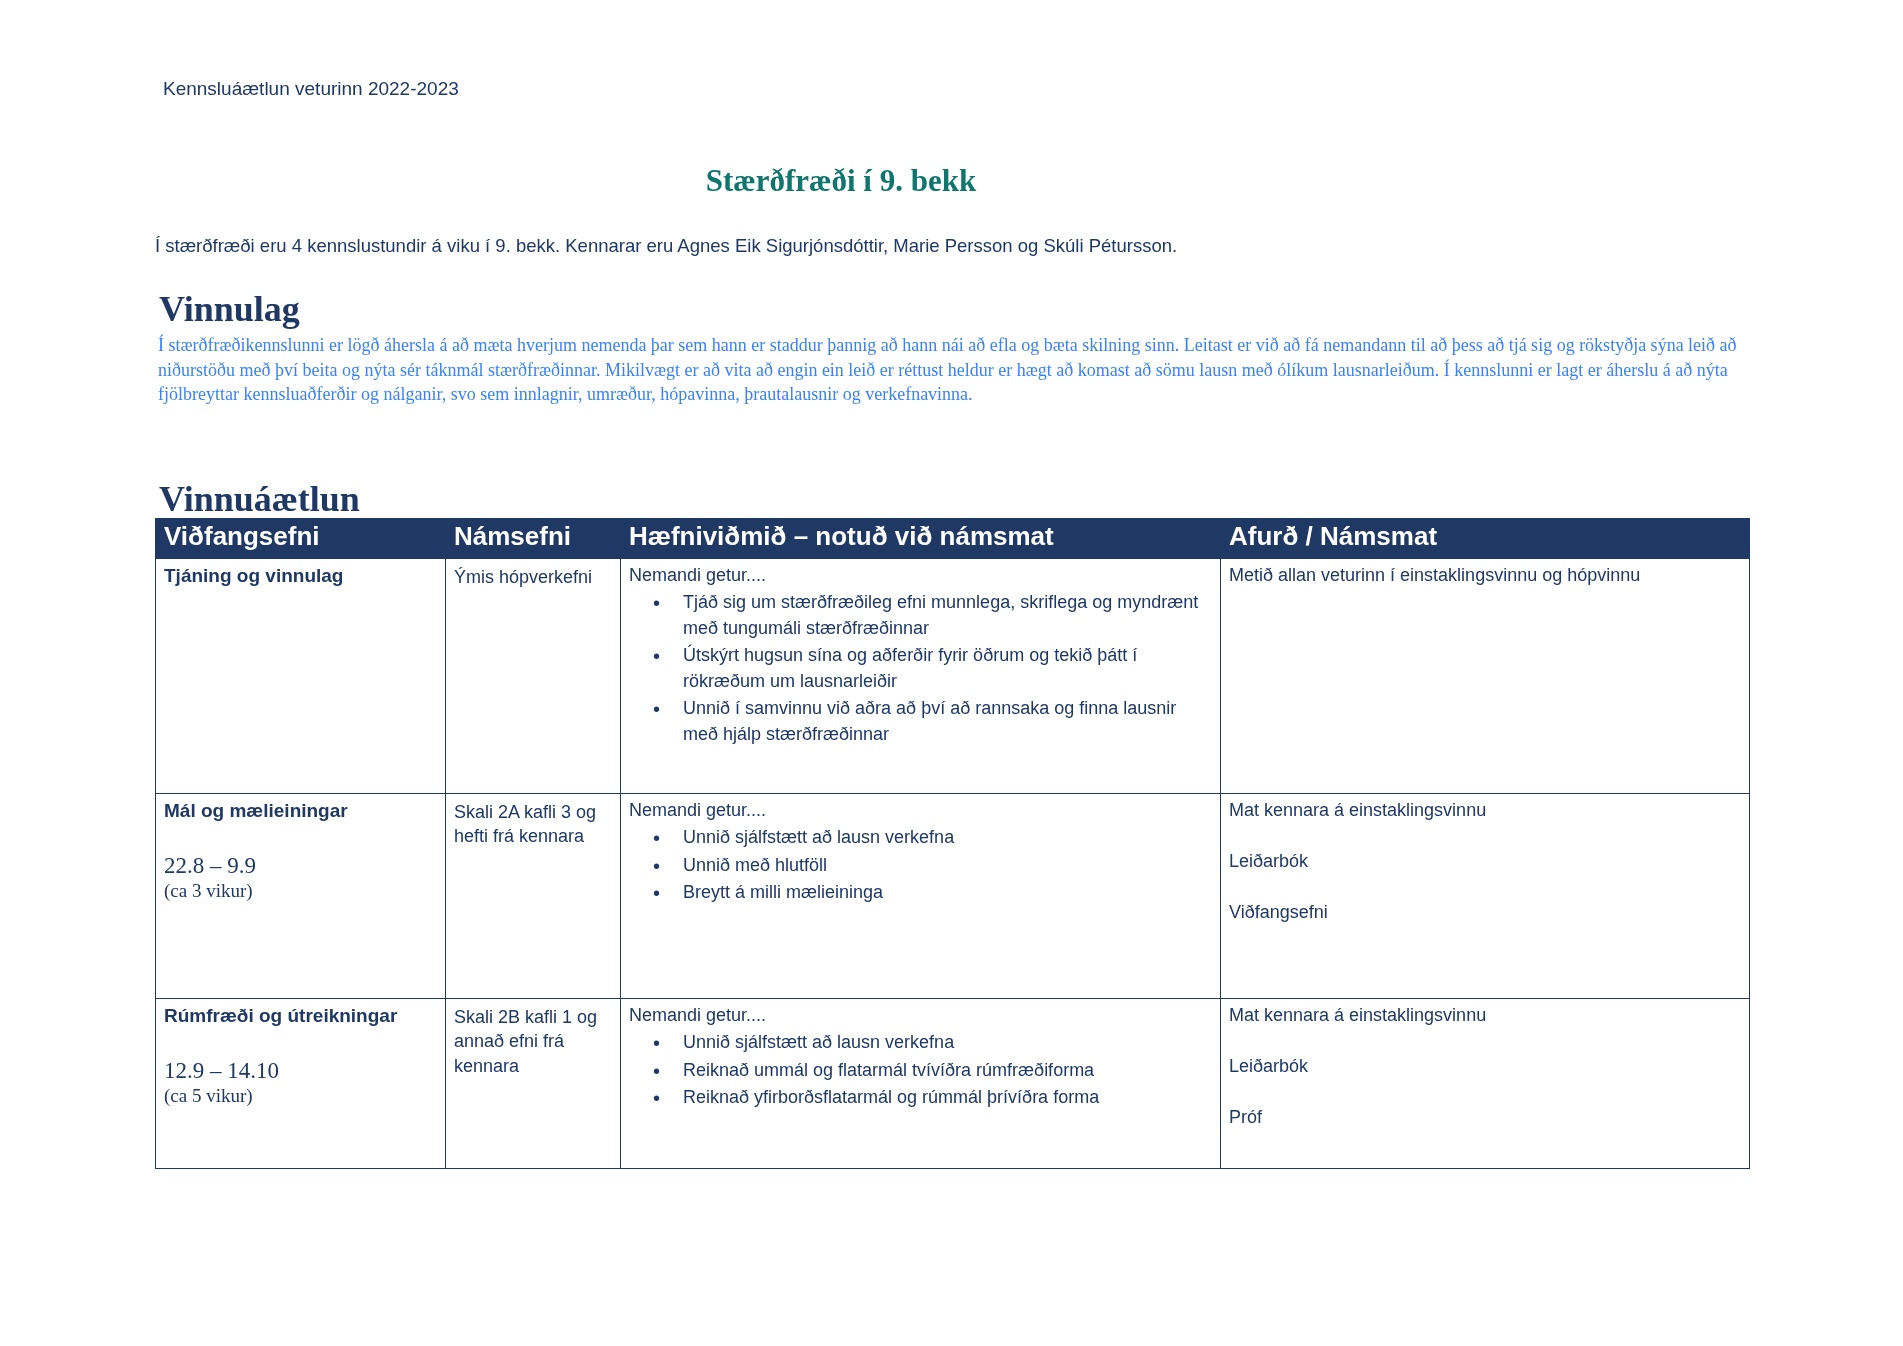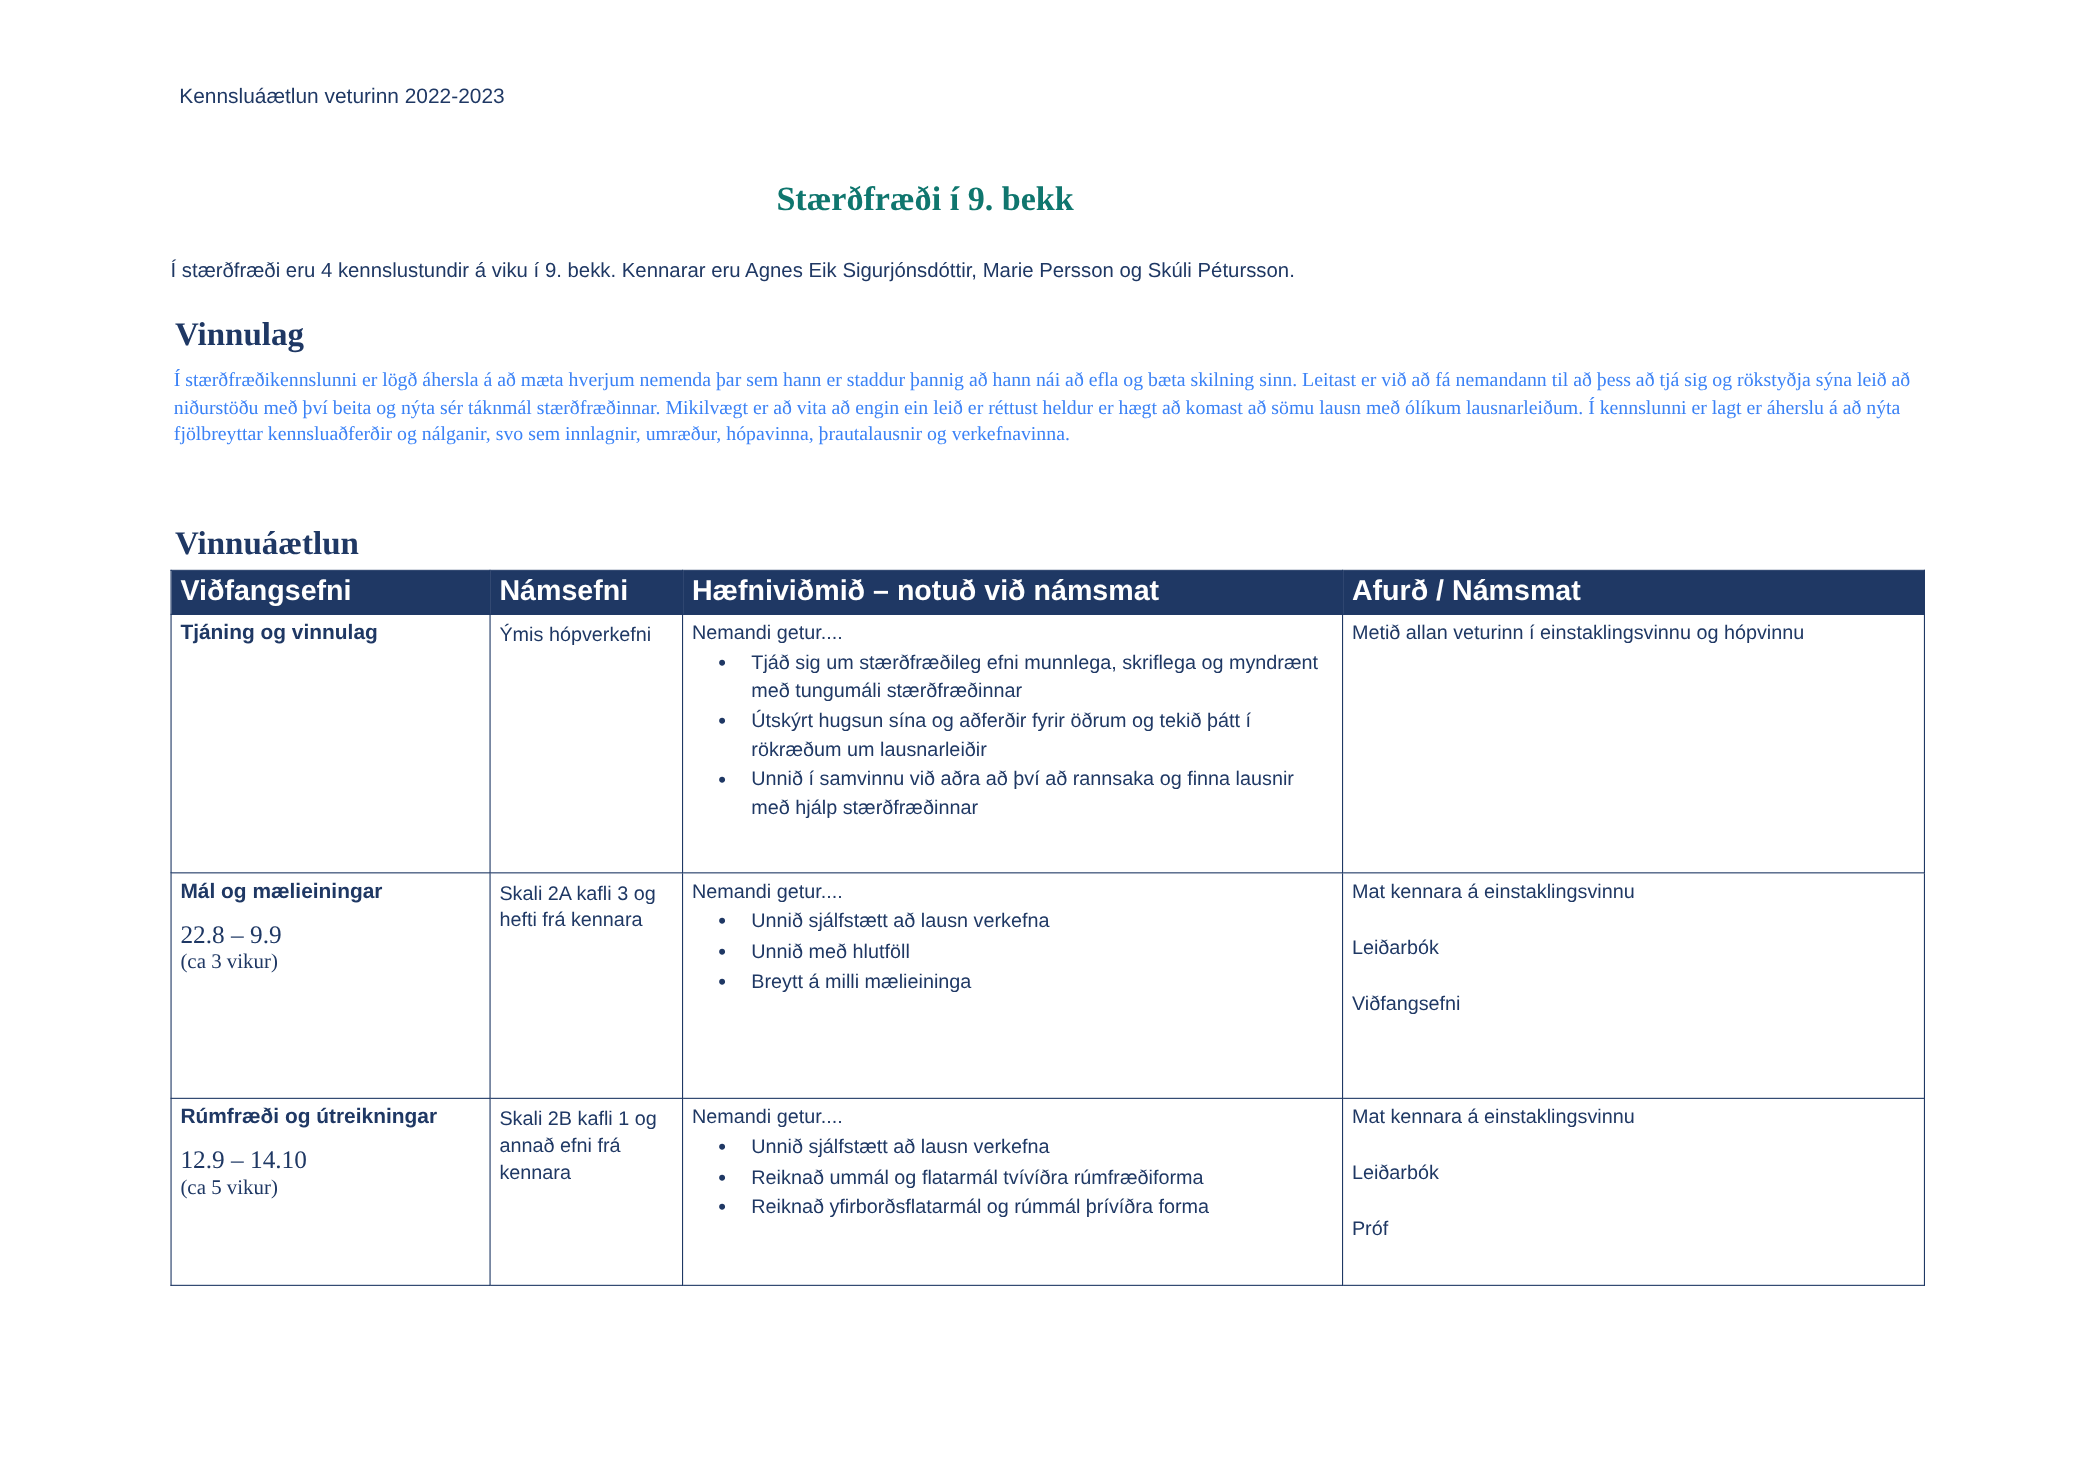--- a/index.html
+++ b/index.html
@@ -45,21 +45,21 @@
     left: 155px;
     top: 235px;
     width: 1600px;
     font-size: 18.5px;
     color: #1F3864;
     font-family: "Liberation Sans", sans-serif;
   }
   .h2 {
     font-family: "Liberation Serif", serif;
     font-weight: bold;
-    font-size: 30px;
+    font-size: 36px;
     color: #1F3864;
   }
   .sec-vinnulag-title {
     position: absolute;
     left: 159px;
     top: 288px;
   }
   .sec-vinnulag-body {
     position: absolute;
     left: 158px;
@@ -113,21 +113,21 @@
   }
   .topic-name {
     font-weight: bold;
     font-size: 19px;
     color: #1F3864;
   }
   .topic-dates {
     font-family: "Liberation Serif", serif;
     font-size: 23px;
     color: #1F3864;
-    margin-top: 16px;
+    margin-top: 32px;
     line-height: 1.05;
   }
   .topic-weeks {
     font-family: "Liberation Serif", serif;
     font-size: 19px;
     color: #1F3864;
     margin-top: 2px;
   }
   td.material {
     padding-top: 20px;

